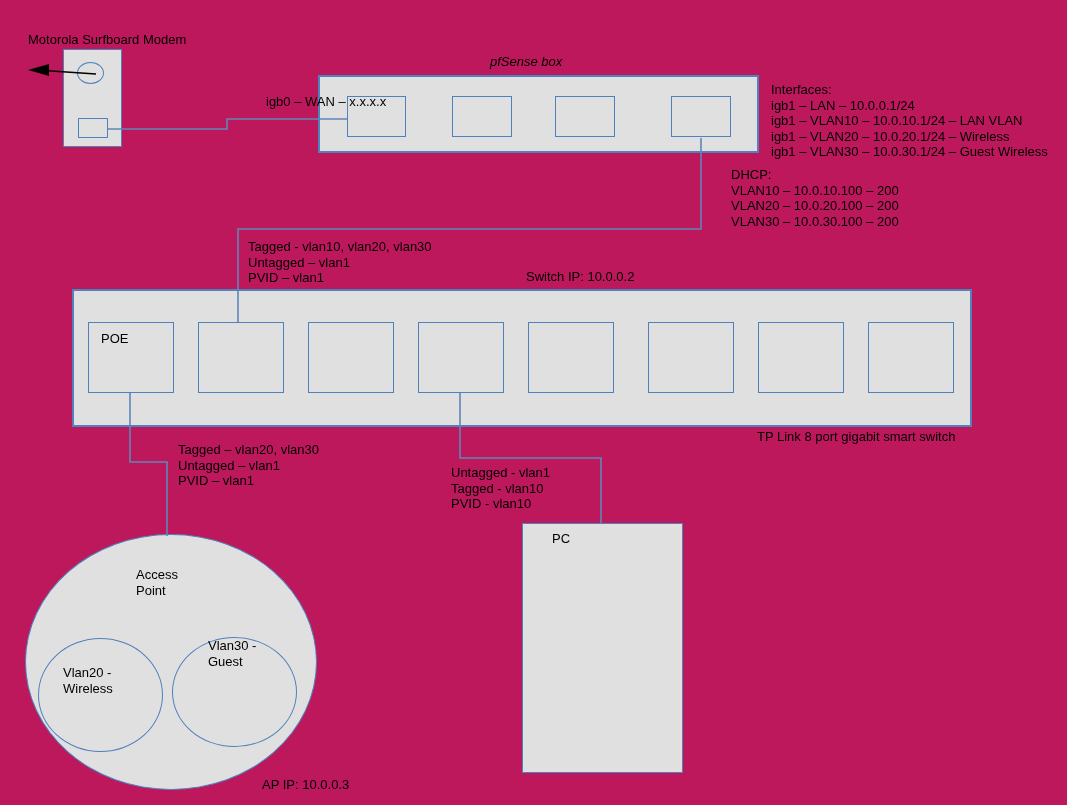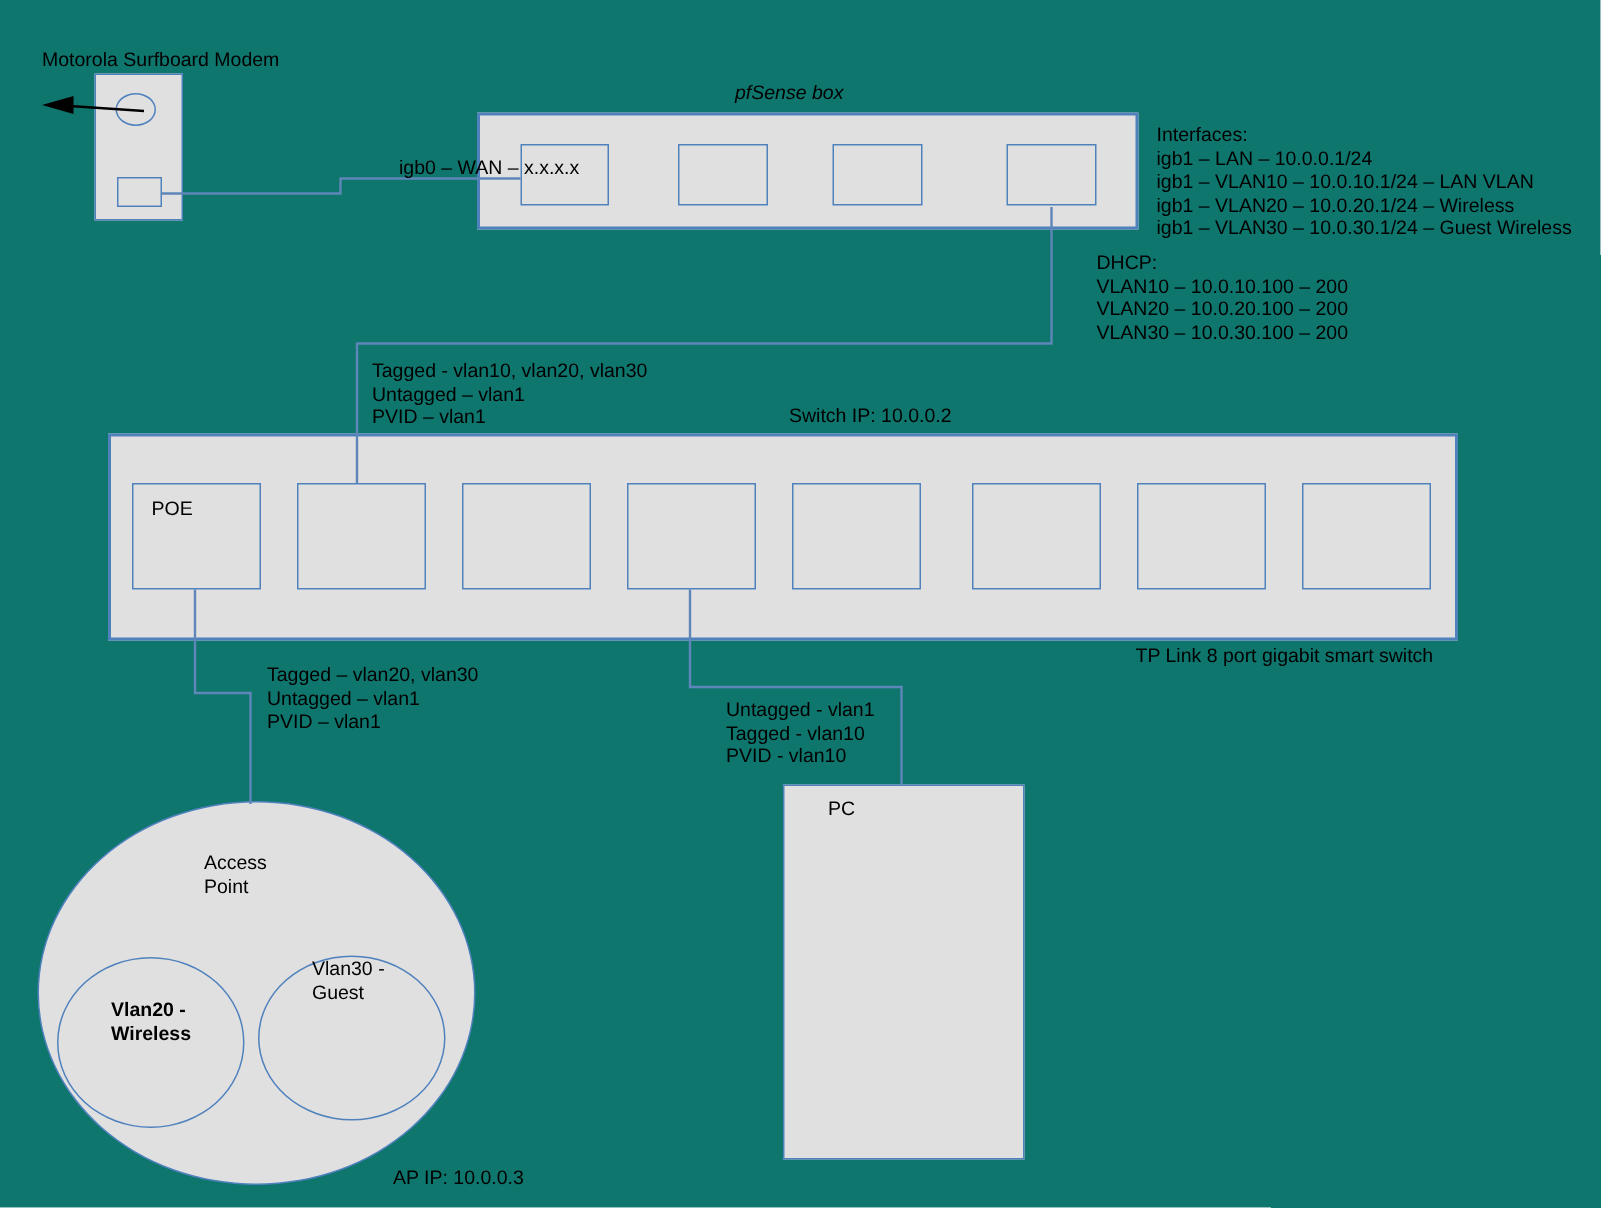--- a/index.html
+++ b/index.html
@@ -1,19 +1,19 @@
 <!DOCTYPE html>
 <html><head>
 <meta charset="utf-8">
 <style>
   html,body{margin:0;padding:0;background:#ffffff;}
   .canvas{
     position:relative;
     width:1067px;height:805px;
-    background:#0f766e;
+    background:#be185d;
     font-family:"Liberation Sans", sans-serif;
     font-size:13px;
     line-height:15.5px;
     color:#000000;
     overflow:hidden;
   }
   .shape{
     position:absolute;
     box-sizing:border-box;
     background:#e0e0e0;
@@ -76,21 +76,21 @@
     <g>
       <line x1="96" y1="74" x2="44" y2="70.5" stroke="#000000" stroke-width="1.6"></line>
       <polygon points="28,70 49,64 49,76" fill="#000000"></polygon>
     </g>
   </svg>
 
   <div class="label" style="left:28px;top:32px;">Motorola Surfboard Modem</div>
 
   <div class="label" style="left:490px;top:54px;font-style:italic;">pfSense box</div>
 
-  <div class="label" style="left:266px;top:104px;">igb0 – WAN – x.x.x.x</div>
+  <div class="label" style="left:266px;top:94px;">igb0 – WAN – x.x.x.x</div>
 
   <div class="label" style="left:771px;top:82px;">
     <div>Interfaces:</div>
     <div>igb1 – LAN – 10.0.0.1/24</div>
     <div>igb1 – VLAN10 – 10.0.10.1/24 – LAN VLAN</div>
     <div>igb1 – VLAN20 – 10.0.20.1/24 – Wireless</div>
     <div>igb1 – VLAN30 – 10.0.30.1/24 – Guest Wireless</div>
   </div>
 
   <div class="label" style="left:731px;top:167px;">
@@ -111,34 +111,34 @@
   <div class="label" style="left:101px;top:331px;">POE</div>
 
   <div class="label" style="left:757px;top:429px;">TP Link 8 port gigabit smart switch</div>
 
   <div class="label" style="left:178px;top:442px;">
     <div>Tagged – vlan20, vlan30</div>
     <div>Untagged – vlan1</div>
     <div>PVID – vlan1</div>
   </div>
 
-  <div class="label" style="left:451px;top:465px;margin-left:33px;">
+  <div class="label" style="left:451px;top:465px;">
     <div>Untagged - vlan1</div>
     <div>Tagged - vlan10</div>
     <div>PVID - vlan10</div>
   </div>
 
   <div class="label" style="left:552px;top:531px;">PC</div>
 
   <div class="label" style="left:136px;top:567px;">
     <div>Access</div>
     <div>Point</div>
   </div>
 
-  <div class="label" style="left:74px;top:665px;font-weight:bold;">
+  <div class="label" style="left:63px;top:665px;">
     <div>Vlan20 -</div>
     <div>Wireless</div>
   </div>
 
   <div class="label" style="left:208px;top:638px;">
     <div>Vlan30 -</div>
     <div>Guest</div>
   </div>
 
   <div class="label" style="left:262px;top:777px;">AP IP: 10.0.0.3</div>

